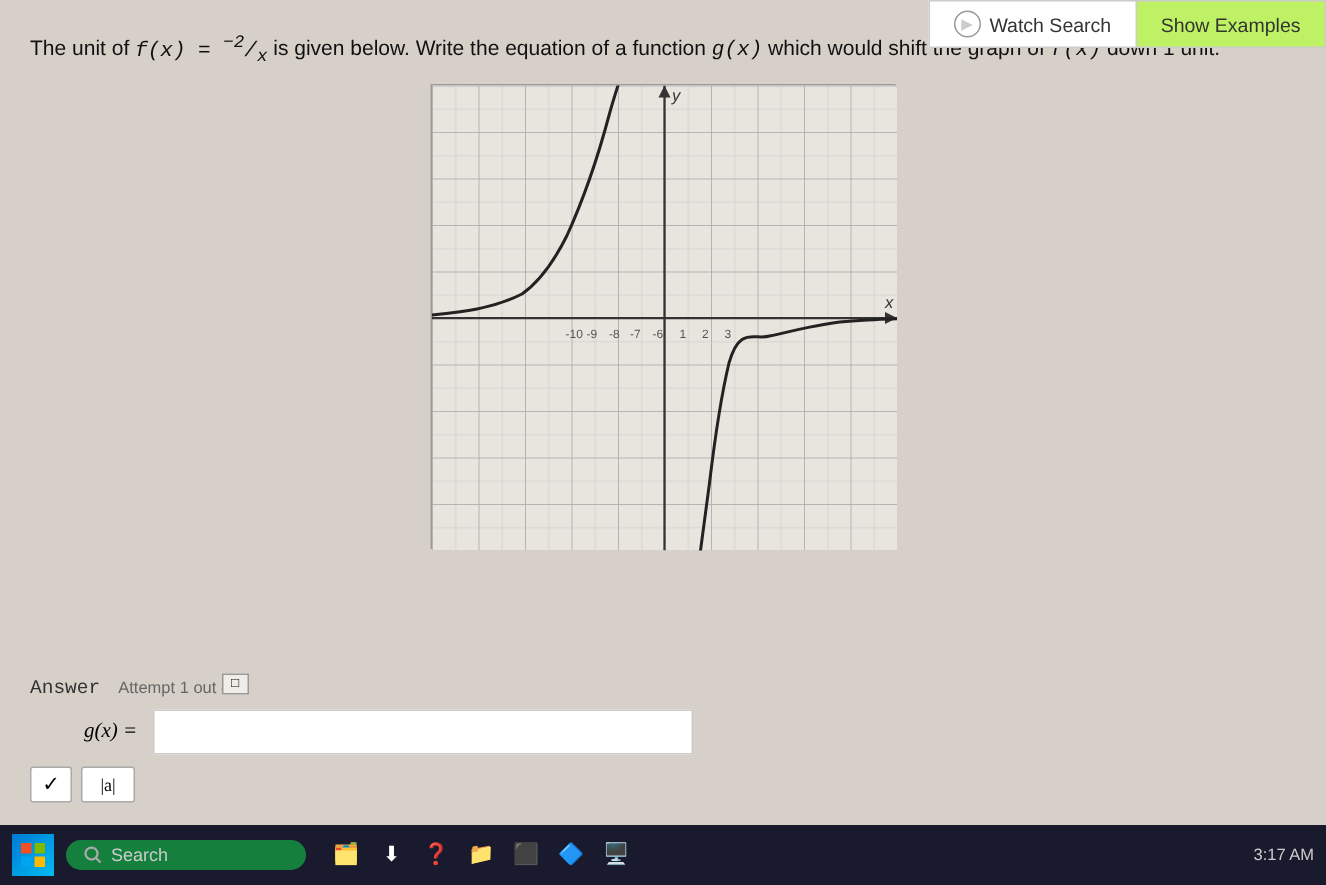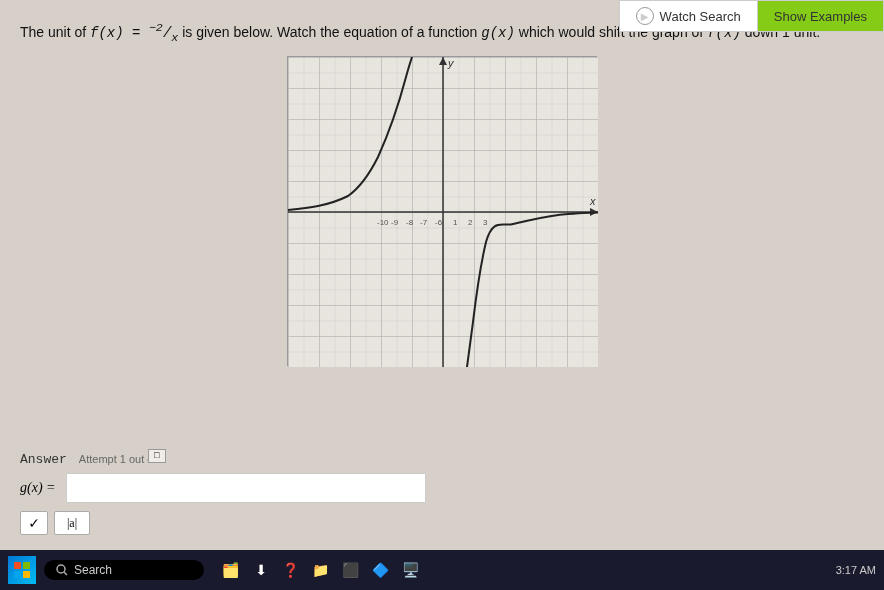--- a/index.html
+++ b/index.html
@@ -29,21 +29,21 @@
       font-size: 13px;
       font-family: Arial, sans-serif;
       cursor: pointer;
       display: flex;
       align-items: center;
       gap: 6px;
       color: #333;
     }
 
     .show-examples-btn {
-      background: #84cc16;
+      background: #bef264;
       border: 1px solid #ccc;
       border-left: none;
       padding: 6px 16px;
       font-size: 13px;
       font-family: Arial, sans-serif;
       cursor: pointer;
       color: #333;
     }
 
     
@@ -118,20 +118,21 @@
       align-items: center;
       gap: 10px;
       margin-bottom: 8px;
     }
 
     .g-x-label {
       font-size: 14px;
       font-family: 'Times New Roman', serif;
       font-style: italic;
       white-space: nowrap;
+      margin-left: 36px;
     }
 
     .answer-input {
       width: 360px;
       height: 30px;
       border: 1px solid #ccc;
       background: white;
       font-size: 14px;
       padding: 0 6px;
     }
@@ -187,21 +188,21 @@
       background: linear-gradient(135deg, #0078d4, #00bcf2);
       display: flex;
       align-items: center;
       justify-content: center;
       cursor: pointer;
     }
 
     .taskbar-search {
       display: flex;
       align-items: center;
-      background: #000000;
+      background: #15803d;
       border-radius: 14px;
       padding: 3px 12px;
       gap: 6px;
       min-width: 160px;
     }
 
     .taskbar-search-text {
       color: #ccc;
       font-size: 12px;
       font-family: Arial, sans-serif;
@@ -267,21 +268,21 @@
     <span>Watch Search</span>
   </button>
   <button class="show-examples-btn">
     <span>Show Examples</span>
   </button>
 </div>
 
 <div class="main-content">
 
   <div class="problem-text">
-    <span>The unit of </span><span class="math-inline"><i>f</i>(<i>x</i>) = <sup>−2</sup>/<sub><i>x</i></sub></span><span> is given below. Watch the equation of a function </span><span class="math-inline"><i>g</i>(<i>x</i>)</span><span> which would shift the graph of </span><span class="math-inline"><i>f</i>(<i>x</i>)</span><span> down 1 unit.</span>
+    <span>The unit of </span><span class="math-inline"><i>f</i>(<i>x</i>) = <sup>−2</sup>/<sub><i>x</i></sub></span><span> is given below. Write the equation of a function </span><span class="math-inline"><i>g</i>(<i>x</i>)</span><span> which would shift the graph of </span><span class="math-inline"><i>f</i>(<i>x</i>)</span><span> down 1 unit.</span>
   </div>
 
   <div class="graph-container">
     <div class="graph-canvas">
       <svg class="graph-svg" viewBox="0 0 310 310">
 
         <defs>
           <pattern id="smallGrid" width="15.5" height="15.5" patternUnits="userSpaceOnUse">
             <path d="M 15.5 0 L 0 0 0 15.5" fill="none" stroke="#bbb" stroke-width="0.5"></path>
           </pattern>

